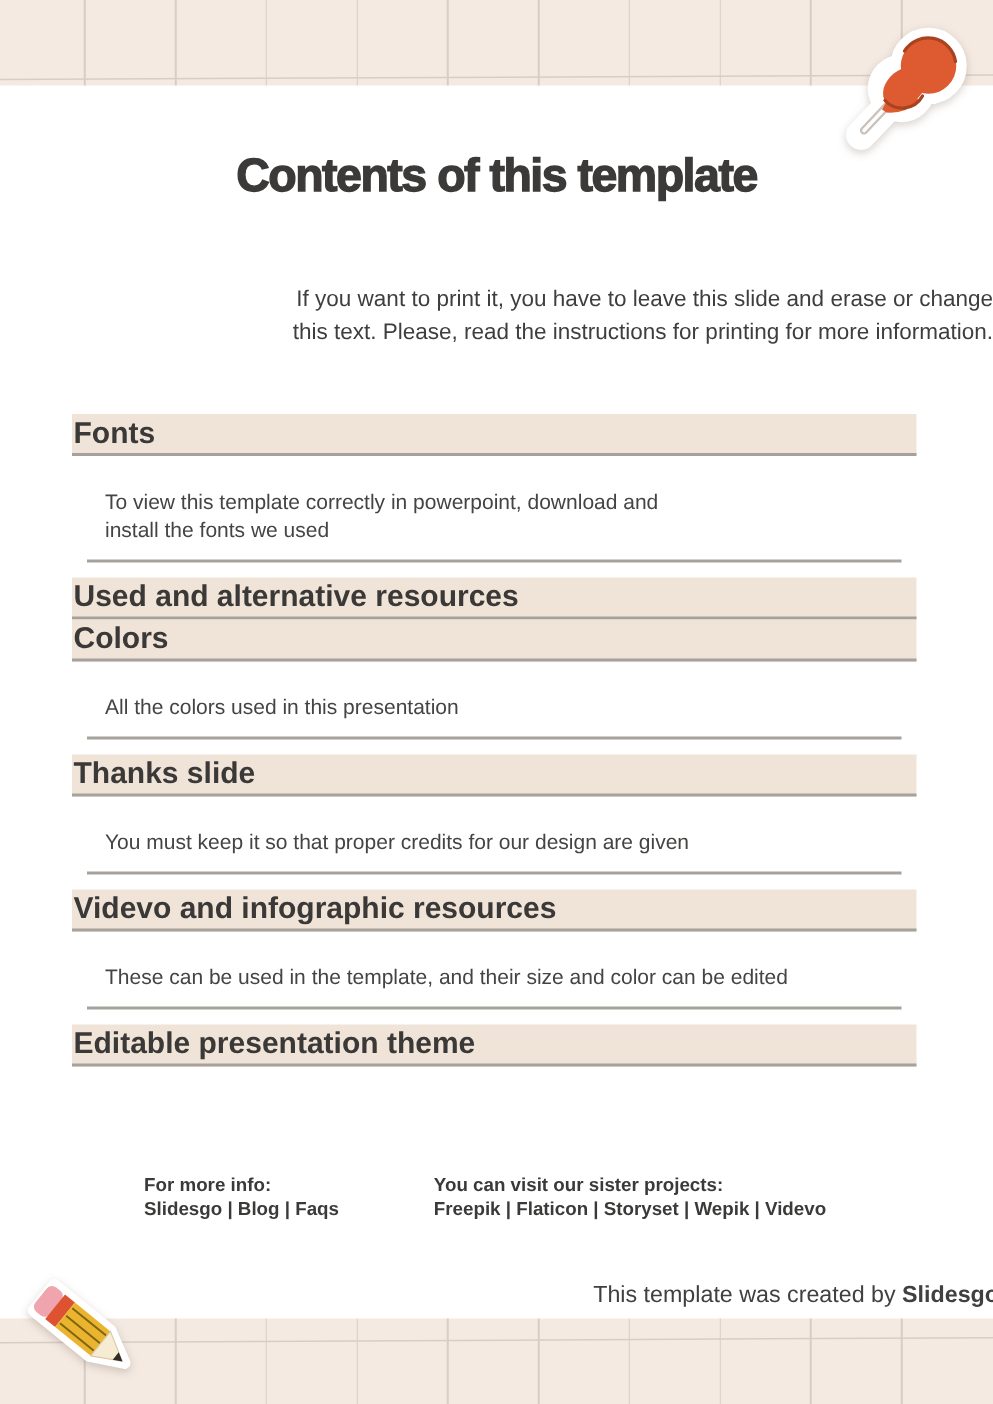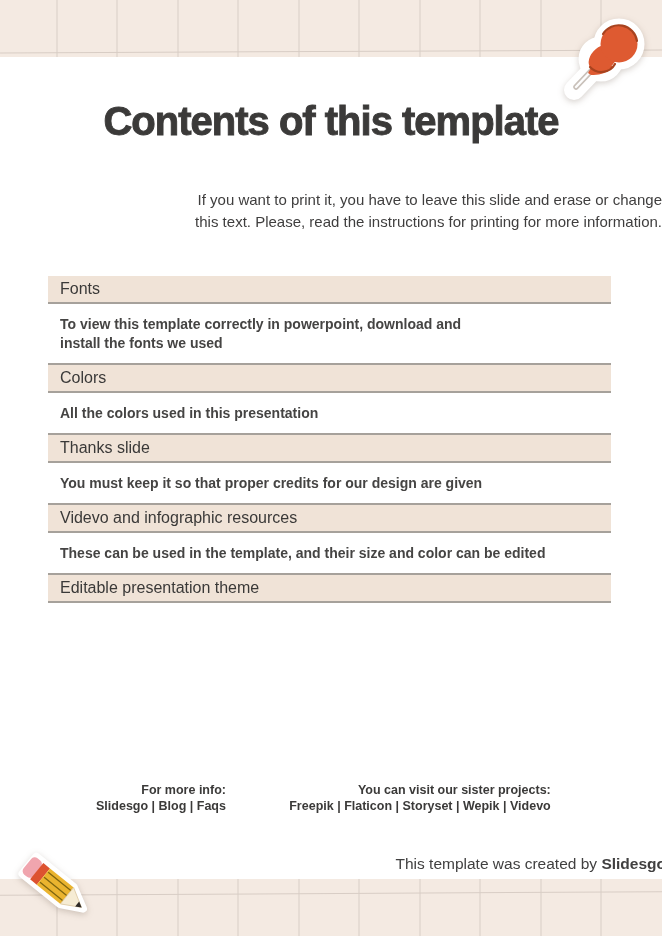--- a/index.html
+++ b/index.html
@@ -31,44 +31,44 @@
   .band-hline{position:absolute;left:-2px;right:-2px;height:1px;background:var(--grid-line);}
   .band-top .band-hline{bottom:5px;transform:rotate(-0.25deg);}
   .band-bottom .band-hline{top:14px;transform:rotate(-0.3deg);}
   
   .sticker{position:absolute;z-index:3;filter:drop-shadow(0 2px 3px rgba(90,70,55,0.25));}
   .sticker-pushpin{top:8px;left:556px;width:100px;height:95px;}
   .sticker-pencil{top:848px;left:10px;width:100px;height:85px;}
   
   .title{
     position:absolute;top:99px;left:0;width:100%;margin:0;text-align:center;
-    font-size:40px;font-weight:bold;letter-spacing:-1px;color:var(--text-dark);
+    font-size:31px;font-weight:bold;letter-spacing:-1px;color:var(--text-dark);
     -webkit-text-stroke:0.9px currentColor;
   }
   .intro{
     position:absolute;top:189px;left:0;width:100%;margin:0;text-align:right;
     font-size:15px;line-height:22px;color:#3f3e3e;white-space:pre-line;
   }
   
   .contents{position:absolute;top:276px;left:48px;width:563px;}
   .item-header{
-    height:26px;line-height:26px;padding-left:12px;
+    height:26px;line-height:26px;padding-left:1px;
     background:var(--bar-bg);border-bottom:2px solid var(--divider);
-    font-weight:normal;font-size:16px;color:#3a3938;
+    font-weight:bold;font-size:20px;color:#3a3938;
   }
   .item-desc{
-    margin:0;padding:11px 12px 10px;line-height:19px;
+    margin:10px;padding:11px 12px 10px;line-height:19px;
     font-size:14px;color:var(--text-body);
-    border-bottom:2px solid var(--divider);white-space:pre-line;font-weight:bold;
+    border-bottom:2px solid var(--divider);white-space:pre-line;
   }
   .item-desc .here-link{color:#3a3938;cursor:pointer;}
   
   .fcol{
     position:absolute;top:783px;transform:translateX(-50%);
-    text-align:right;font-size:12.5px;font-weight:bold;line-height:15.5px;
+    text-align:left;font-size:12.5px;font-weight:bold;line-height:15.5px;
     color:#3b3a39;white-space:nowrap;
   }
   .fcol-left{left:161px;}
   .fcol-right{left:420px;}
   .fcol-links{cursor:pointer;}
   .credit{
     position:absolute;top:851px;left:0;width:100%;margin:4px;text-align:right;
     font-size:15.5px;color:#414040;
   }
   .credit b{cursor:pointer;}
@@ -106,20 +106,21 @@
   <p class="intro">If you want to print it, you have to leave this slide and erase or change
 this text. Please, read the instructions for printing for more information.</p>
 
   <div class="contents">
     <div class="item">
       <div class="item-header">Fonts</div>
       <p class="item-desc"><span>To view this template correctly in powerpoint, download and
 install the fonts we used</span></p>
     </div>
     <div class="item">
+      <div class="item-header">Used and alternative resources</div>
     </div>
     <div class="item">
       <div class="item-header">Colors</div>
       <p class="item-desc"><span>All the colors used in this presentation</span></p>
     </div>
     <div class="item">
       <div class="item-header">Thanks slide</div>
       <p class="item-desc"><span>You must keep it so that proper credits for our design are given</span></p>
     </div>
     <div class="item">

